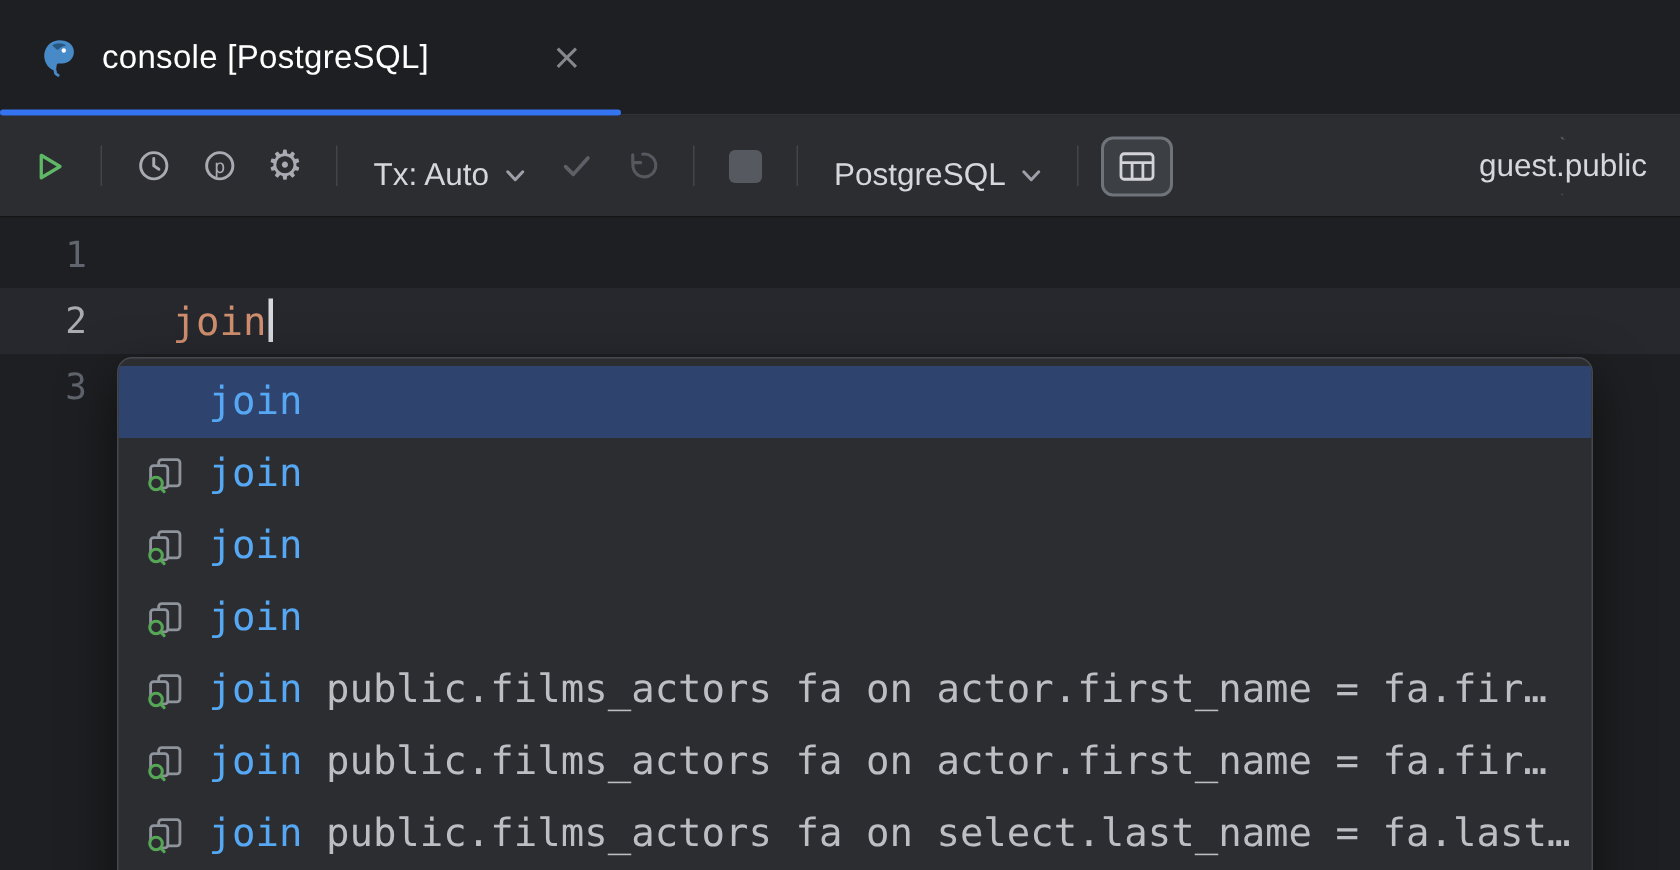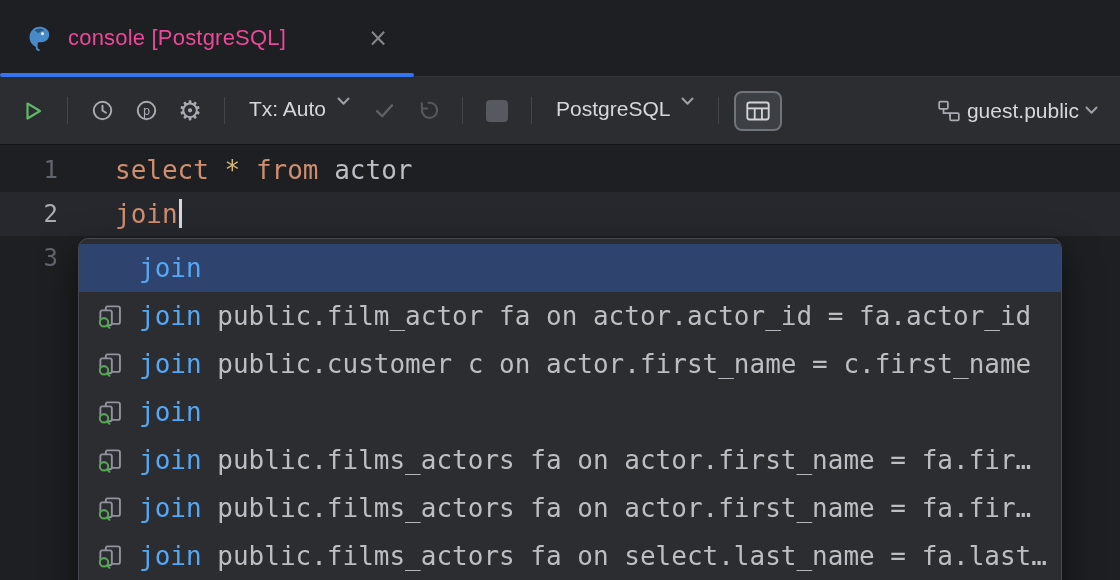--- a/index.html
+++ b/index.html
@@ -20,33 +20,33 @@
   .app{
     position:relative;width:1120px;height:580px;overflow:hidden;
     background:var(--editor-bg);
     font-family:"Liberation Sans",sans-serif;
     -webkit-font-smoothing:antialiased;
   }
   
   .tabbar{height:77px;background:#1e1f22;border-bottom:1px solid #313438;display:flex;align-items:center;position:relative;}
   .tab{width:414px;height:100%;display:flex;align-items:center;padding-left:26px;position:relative;cursor:default;}
   .tab-elephant{width:27px;height:27px;margin-right:15px;flex:none;}
-  .tab-title{font-size:22px;color:#ec4899;letter-spacing:.2px;white-space:nowrap;}
+  .tab-title{font-size:22px;color:#ffffff;letter-spacing:.2px;white-space:nowrap;}
   .tab-close{margin-left:auto;margin-right:26px;color:#85878c;font-size:24px;line-height:1;cursor:pointer;font-family:"DejaVu Sans",sans-serif;}
   .tab-underline{position:absolute;left:0;bottom:-1px;width:414px;height:4px;background:var(--accent-blue);border-radius:2px;}
   
   .toolbar{height:68px;background:var(--toolbar-bg);border-bottom:1px solid #141517;display:flex;align-items:center;padding:0 18px 0 14px;gap:6px;}
   .tbtn{min-width:38px;height:38px;display:flex;align-items:center;justify-content:center;border-radius:6px;cursor:pointer;flex:none;}
   .sep{width:1px;height:27px;background:#43454a;margin:0 9px;flex:none;}
-  .dd{display:flex;gap:11px;padding:0 9px;height:40px;border-radius:6px;cursor:pointer;flex:none;margin-top:13px;}
+  .dd{display:flex;align-items:center;gap:11px;padding:0 9px;height:40px;border-radius:6px;cursor:pointer;flex:none;margin-top:13px;}
   .dd-label{font-size:21px;color:#d5d7dc;white-space:nowrap;}
   .gear-glyph{font-family:"DejaVu Sans",sans-serif;font-size:27px;color:#a8abb2;line-height:1;}
   .stop-square{width:22px;height:22px;border-radius:4px;background:#56595f;}
   .table-toggle{width:48px;height:40px;background:#3c3f44;border:2px solid #6f737a;border-radius:8px;display:flex;align-items:center;justify-content:center;cursor:pointer;flex:none;}
-  .schema-picker{margin-left:auto;display:flex;align-items:center;gap:6px;height:40px;padding:0 4px;border-radius:6px;cursor:pointer;}
+  .schema-picker{margin-left:auto;display:flex;align-items:center;gap:6px;height:40px;padding:0 4px;border-radius:6px;cursor:pointer;flex-direction:column;}
   
   .editor{padding-top:3px;position:relative;}
   .line{height:44px;display:flex;align-items:center;}
   .line.active{background:var(--caret-line);}
   .gutter{width:58px;flex:none;text-align:right;font-family:"DejaVu Sans Mono",monospace;font-size:24px;color:#61656d;}
   .line.active .gutter{color:#a9abb0;}
   .code{margin-left:57px;font-family:"DejaVu Sans Mono",monospace;font-size:26px;color:var(--editor-text);white-space:pre;}
   .tok-keyword{color:var(--keyword-orange);}
   .tok-star{color:var(--star-yellow);}
   .tok-plain{color:var(--editor-text);}
@@ -170,21 +170,20 @@
       <span class="dd-label">guest.public</span>
       <svg width="13" height="9" viewBox="0 0 13 9">
         <path d="M1.5 1.5 L6.5 6.8 L11.5 1.5" fill="none" stroke="#9da0a8" stroke-width="2" stroke-linecap="round" stroke-linejoin="round"></path>
       </svg>
     </div>
   </div>
 
   <div class="editor">
   <div class="line">
     <div class="gutter">1</div>
-    <div class="code"><span class="tok-keyword">select</span><span class="tok-plain"> </span><span class="tok-star">*</span><span class="tok-plain"> </span><span class="tok-keyword">from</span><span class="tok-plain"> actor</span></div>
   </div>
 
   <div class="line active">
     <div class="gutter">2</div>
     <div class="code"><span class="tok-keyword">join</span><span class="caret"></span></div>
   </div>
 
   <div class="line">
     <div class="gutter">3</div>
     <div class="code"></div>
@@ -208,34 +207,32 @@
   <div class="item">
     <span class="item-icon">
       <svg width="27" height="27" viewBox="0 0 20 20">
         <rect x="6.5" y="2.5" width="10.5" height="13" rx="1.5" fill="none" stroke="#8f939b" stroke-width="1.4"></rect>
         <rect x="2.5" y="5.5" width="8.5" height="11" rx="1.5" fill="#2b2d30" stroke="#8f939b" stroke-width="1.4"></rect>
         <circle cx="5.2" cy="14.3" r="3.1" fill="#2b2d30" stroke="#57a657" stroke-width="1.5"></circle>
         <line x1="7.5" y1="16.6" x2="9.2" y2="18.3" stroke="#57a657" stroke-width="1.5" stroke-linecap="round"></line>
       </svg>
     </span>
     <span class="kw">join</span>
-        <span class="rest"> public.film_actor fa on actor.actor_id = fa.actor_id</span>
-  </div>
-
-  <div class="item">
-    <span class="item-icon">
-      <svg width="27" height="27" viewBox="0 0 20 20">
-        <rect x="6.5" y="2.5" width="10.5" height="13" rx="1.5" fill="none" stroke="#8f939b" stroke-width="1.4"></rect>
-        <rect x="2.5" y="5.5" width="8.5" height="11" rx="1.5" fill="#2b2d30" stroke="#8f939b" stroke-width="1.4"></rect>
-        <circle cx="5.2" cy="14.3" r="3.1" fill="#2b2d30" stroke="#57a657" stroke-width="1.5"></circle>
-        <line x1="7.5" y1="16.6" x2="9.2" y2="18.3" stroke="#57a657" stroke-width="1.5" stroke-linecap="round"></line>
-      </svg>
-    </span>
-    <span class="kw">join</span>
-        <span class="rest"> public.customer c on actor.first_name = c.first_name</span>
+  </div>
+
+  <div class="item">
+    <span class="item-icon">
+      <svg width="27" height="27" viewBox="0 0 20 20">
+        <rect x="6.5" y="2.5" width="10.5" height="13" rx="1.5" fill="none" stroke="#8f939b" stroke-width="1.4"></rect>
+        <rect x="2.5" y="5.5" width="8.5" height="11" rx="1.5" fill="#2b2d30" stroke="#8f939b" stroke-width="1.4"></rect>
+        <circle cx="5.2" cy="14.3" r="3.1" fill="#2b2d30" stroke="#57a657" stroke-width="1.5"></circle>
+        <line x1="7.5" y1="16.6" x2="9.2" y2="18.3" stroke="#57a657" stroke-width="1.5" stroke-linecap="round"></line>
+      </svg>
+    </span>
+    <span class="kw">join</span>
   </div>
 
   <div class="item">
     <span class="item-icon">
       <svg width="27" height="27" viewBox="0 0 20 20">
         <rect x="6.5" y="2.5" width="10.5" height="13" rx="1.5" fill="none" stroke="#8f939b" stroke-width="1.4"></rect>
         <rect x="2.5" y="5.5" width="8.5" height="11" rx="1.5" fill="#2b2d30" stroke="#8f939b" stroke-width="1.4"></rect>
         <circle cx="5.2" cy="14.3" r="3.1" fill="#2b2d30" stroke="#57a657" stroke-width="1.5"></circle>
         <line x1="7.5" y1="16.6" x2="9.2" y2="18.3" stroke="#57a657" stroke-width="1.5" stroke-linecap="round"></line>
       </svg>

